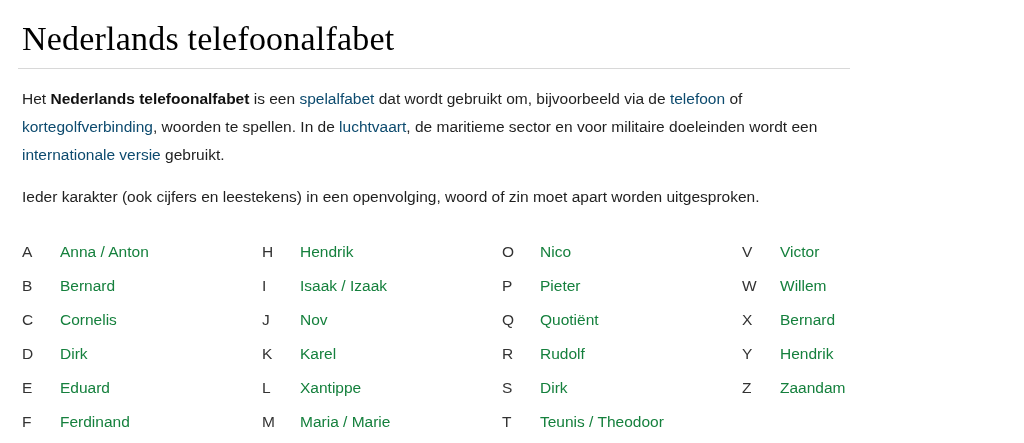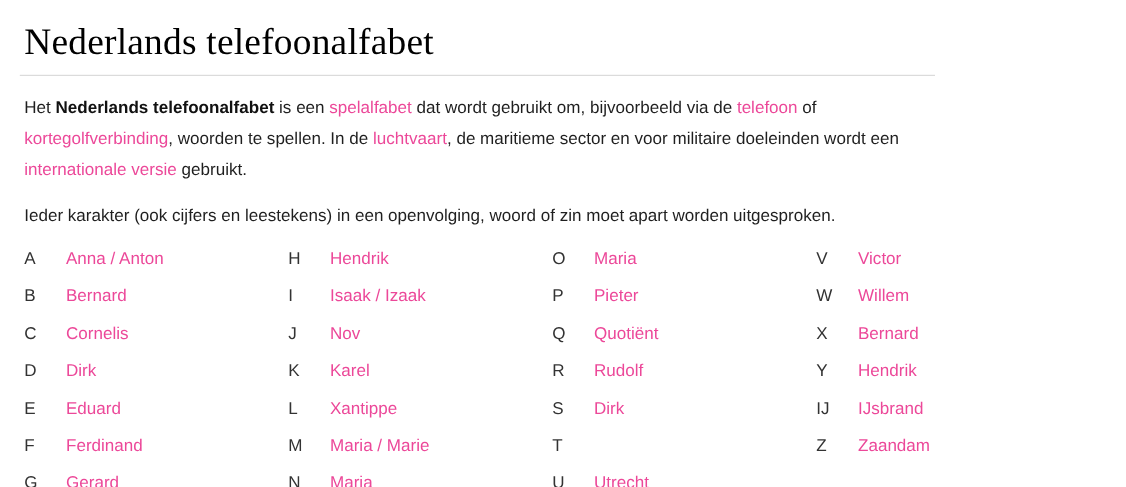--- a/index.html
+++ b/index.html
@@ -35,24 +35,24 @@
     height: 0;
   }
   .intro {
     font-size: 15.5px;
     line-height: 28px;
     color: #1f1f1f;
     margin: 0 0 14px 4px;
     max-width: 992px;
   }
   .intro.second {
-    margin-bottom: 16px;
+    margin-bottom: 32px;
   }
   .intro a {
-    color: #ec4899;
+    color: #0c4a6e;
     text-decoration: none;
   }
   .intro b {
     font-weight: bold;
     color: #111111;
   }
   .alphabet {
     display: flex;
     flex-direction: row;
     margin-left: 4px;
@@ -68,21 +68,21 @@
     height: 34px;
     font-size: 15.5px;
     color: #1f1f1f;
   }
   .letter {
     width: 38px;
     flex: 0 0 38px;
     color: #333333;
   }
   .word {
-    color: #ec4899;
+    color: #15803d;
   }
 </style>
 </head>
 <body>
 
 <div class="page">
 
   <h1 class="page-title">Nederlands telefoonalfabet</h1>
   <hr class="title-rule">
 
@@ -152,40 +152,41 @@
         </div>
       <div class="row">
           <span class="letter">N</span>
           <span class="word">Maria</span>
         </div>
     </div>
 
     <div class="col">
       <div class="row">
           <span class="letter">O</span>
-          <span class="word">Maria</span>
+          <span class="word">Nico</span>
         </div>
       <div class="row">
           <span class="letter">P</span>
           <span class="word">Pieter</span>
         </div>
       <div class="row">
           <span class="letter">Q</span>
           <span class="word">Quotiënt</span>
         </div>
       <div class="row">
           <span class="letter">R</span>
           <span class="word">Rudolf</span>
         </div>
       <div class="row">
           <span class="letter">S</span>
           <span class="word">Dirk</span>
         </div>
       <div class="row">
           <span class="letter">T</span>
+          <span class="word">Teunis / Theodoor</span>
         </div>
       <div class="row">
           <span class="letter">U</span>
           <span class="word">Utrecht</span>
         </div>
     </div>
 
     <div class="col">
       <div class="row">
           <span class="letter">V</span>
@@ -197,23 +198,19 @@
         </div>
       <div class="row">
           <span class="letter">X</span>
           <span class="word">Bernard</span>
         </div>
       <div class="row">
           <span class="letter">Y</span>
           <span class="word">Hendrik</span>
         </div>
       <div class="row">
-          <span class="letter">IJ</span>
-          <span class="word">IJsbrand</span>
-        </div>
-      <div class="row">
           <span class="letter">Z</span>
           <span class="word">Zaandam</span>
         </div>
     </div>
 
   </div>
 </div>
 
 </body></html>

